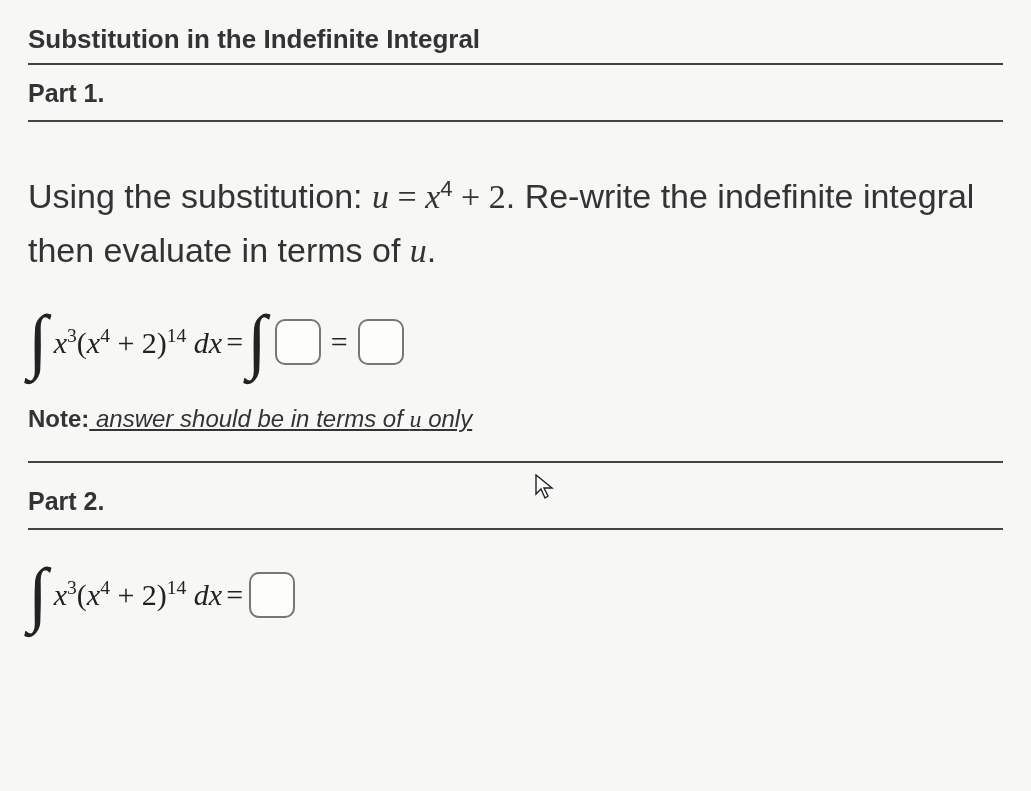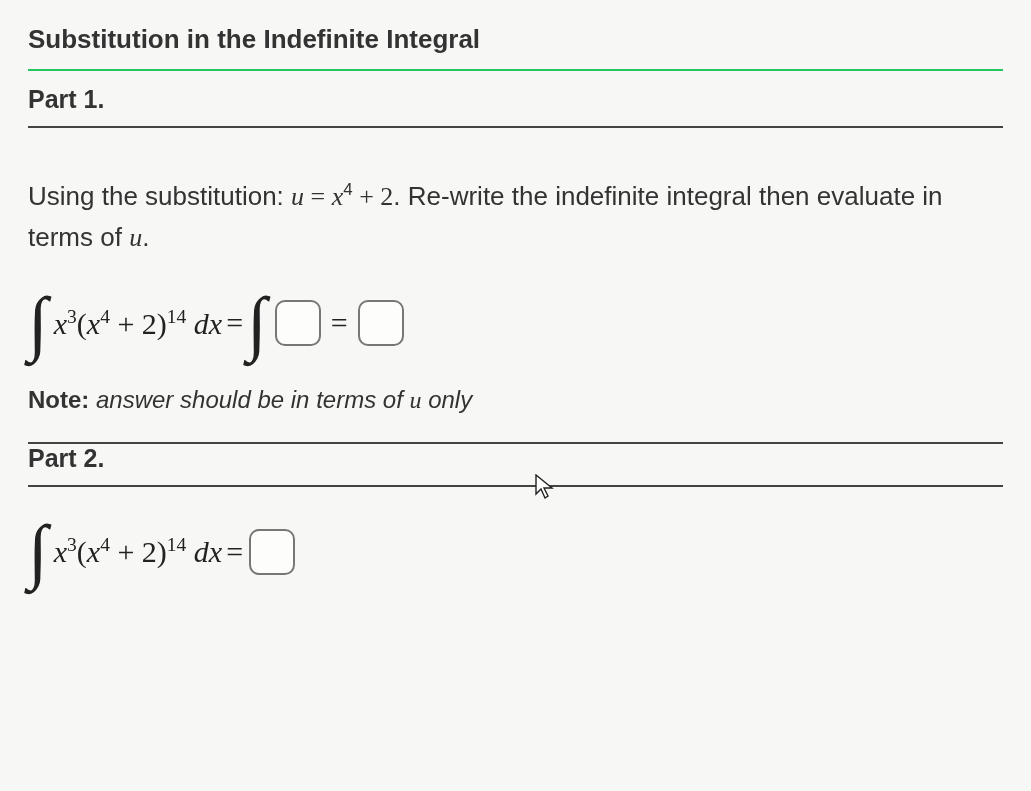--- a/index.html
+++ b/index.html
@@ -13,32 +13,32 @@
     color: #2a2a2a;
     overflow: hidden;
   }
   .page {
     padding: 24px 28px 20px 28px;
   }
   .title {
     font-size: 26px;
     font-weight: bold;
     color: #333;
-    padding-bottom: 14px;
-    border-bottom: 2px solid #22c55e;
+    padding-bottom: 8px;
+    border-bottom: 2px solid #404040;
   }
   .part-header {
     font-size: 25px;
     color: #333;
     font-weight: bold;
     padding: 14px 0 12px 0;
     border-bottom: 2px solid #444;
   }
   .body-text {
-    font-size: 26px;
+    font-size: 34px;
     color: #333;
     line-height: 1.55;
     margin-top: 48px;
   }
   .math-var { font-family: 'Times New Roman', serif; font-style: italic; }
   .math-up  { font-family: 'Times New Roman', serif; font-style: normal; }
   sup.exp { font-size: 0.65em; vertical-align: super; font-style: normal; }
   
   .eq-row {
     display: flex;
@@ -64,21 +64,21 @@
     background: #fdfdfb;
     vertical-align: middle;
     margin: 0 2px;
   }
   .note {
     font-size: 24px;
     color: #333;
     margin-top: 34px;
   }
   .note .label { font-weight: bold; font-style: normal; }
-  .note .rest  { font-style: italic; }
+  .note .rest  { font-style: italic; text-decoration: underline; }
   .divider {
     border: none;
     border-top: 2px solid #444;
     margin: 28px 0 0 0;
   }
   .cursor {
     position: absolute;
     left: 535px;
     top: 474px;
     pointer-events: none;
@@ -108,21 +108,21 @@
     <span class="math-up" style="margin:0 4px;">=</span>
     <span class="answer-box"></span>
   </div>
 
   <div class="note">
     <span class="label">Note:</span><span class="rest"><span> answer should be in terms of </span><span class="math-var" style="font-style:italic;">u</span><span> only</span></span>
   </div>
 
   <hr class="divider">
 
-  <div class="part-header" style="padding-top:0;">Part 2.</div>
+  <div class="part-header" style="padding-top:24px;">Part 2.</div>
 
 
   <div class="eq-row">
     <span class="int-sign">∫</span>
     <span>
       <span class="math-var">x</span><sup class="exp">3</sup><span class="math-up">(</span><span class="math-var">x</span><sup class="exp">4</sup><span class="math-up"> + 2)</span><sup class="exp">14</sup><span class="math-var"> dx</span>
     </span>
     <span class="math-up"> = </span>
     <span class="answer-box"></span>
   </div>

